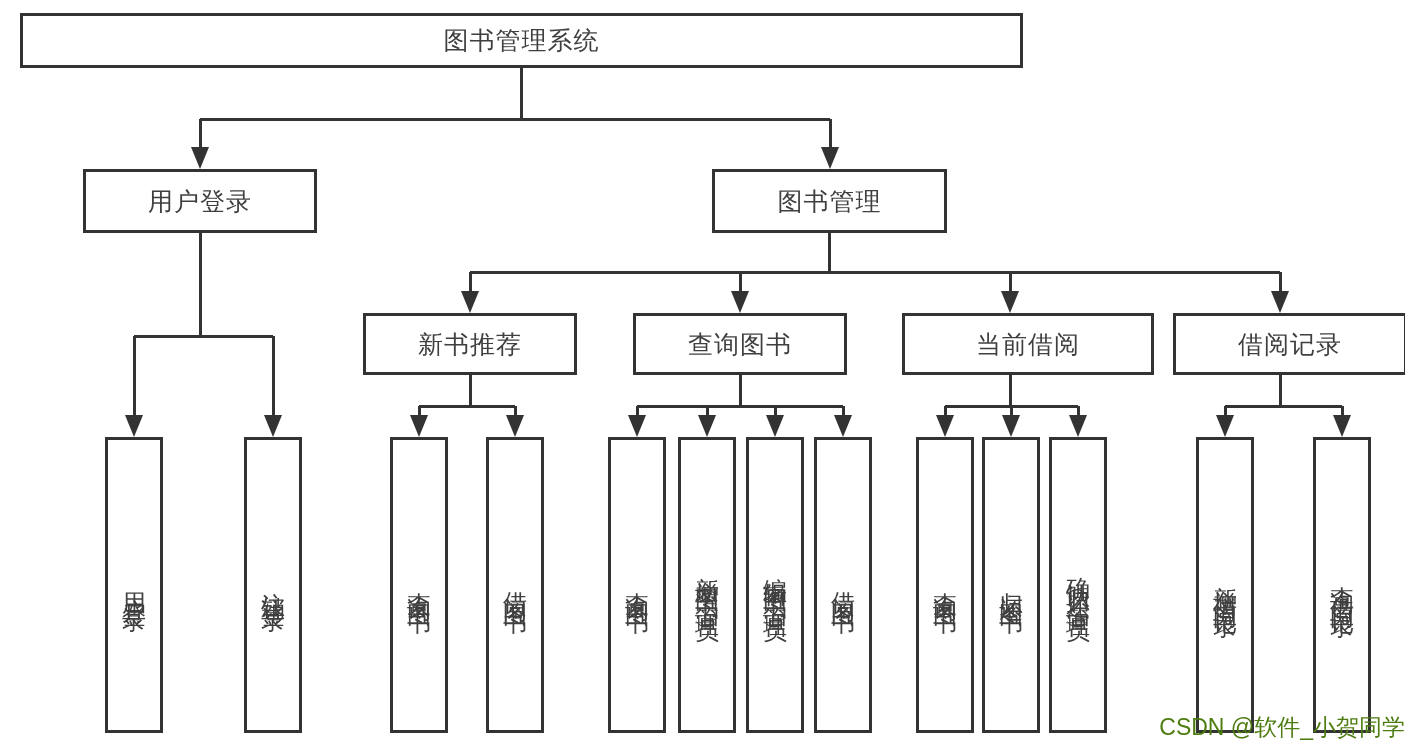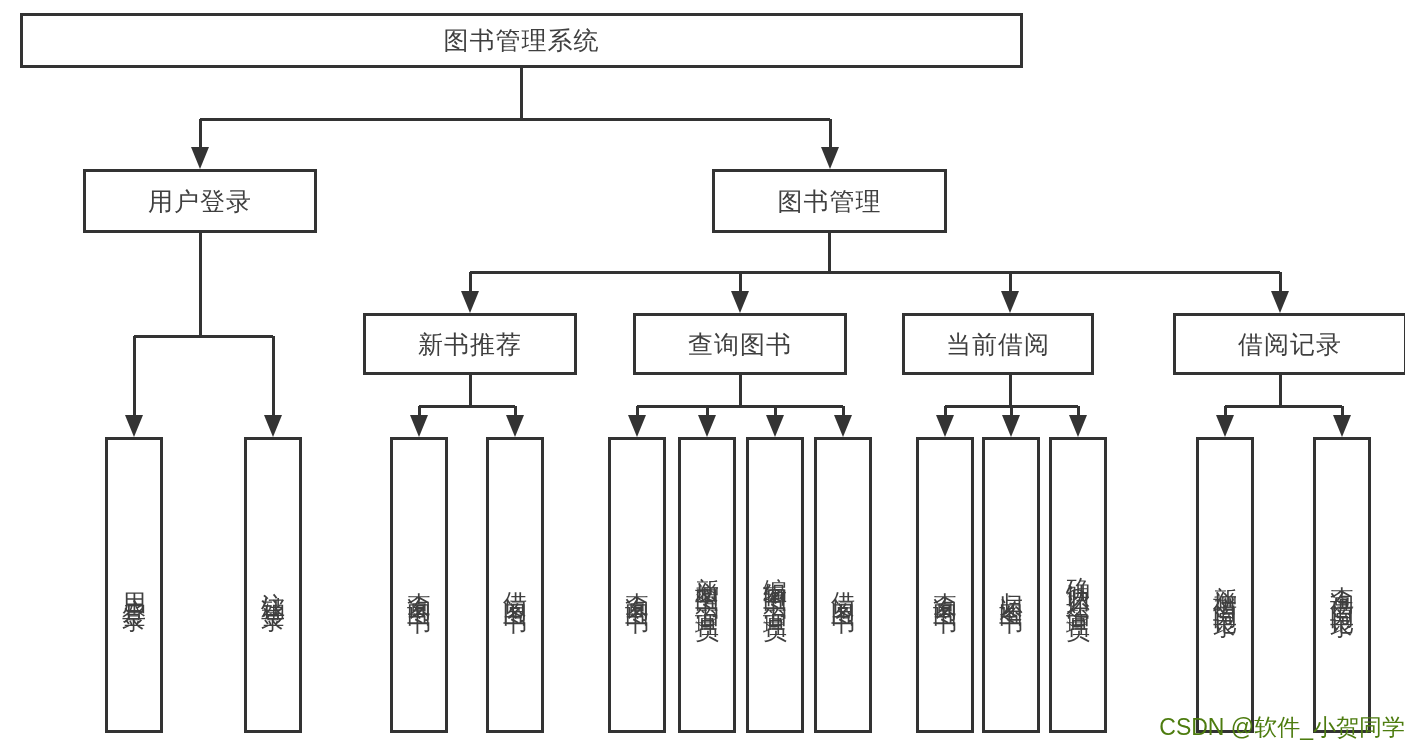--- a/index.html
+++ b/index.html
@@ -103,21 +103,21 @@
       <polygon points="1333,415 1351,415 1342,437" fill="#333333"></polygon>
     </svg>
 
   <div class="node h" style="left:20px;top:13px;width:1003px;height:55px">图书管理系统</div>
 
   <div class="node h" style="left:83px;top:169px;width:234px;height:64px">用户登录</div>
   <div class="node h" style="left:363px;top:313px;width:214px;height:62px">新书推荐</div>
 
   <div class="node h" style="left:712px;top:169px;width:235px;height:64px">图书管理</div>
   <div class="node h" style="left:633px;top:313px;width:214px;height:62px">查询图书</div>
-  <div class="node h" style="left:902px;top:313px;width:192px;height:62px">当前借阅</div>
+  <div class="node h" style="left:902px;top:313px;width:252px;height:62px">当前借阅</div>
   <div class="node h" style="left:1173px;top:313px;width:234px;height:62px">借阅记录</div>
 
   <div class="node v" style="left:105px;top:437px;width:58px;height:296px">用户登录</div>
   <div class="node v" style="left:244px;top:437px;width:58px;height:296px">注销登录</div>
 
   <div class="node v" style="left:390px;top:437px;width:58px;height:296px">查询图书</div>
   <div class="node v" style="left:486px;top:437px;width:58px;height:296px">借阅图书</div>
 
   <div class="node v" style="left:608px;top:437px;width:58px;height:296px">查询图书</div>
   <div class="node v" style="left:678px;top:437px;width:58px;height:296px">新增图书（管理员）</div>

